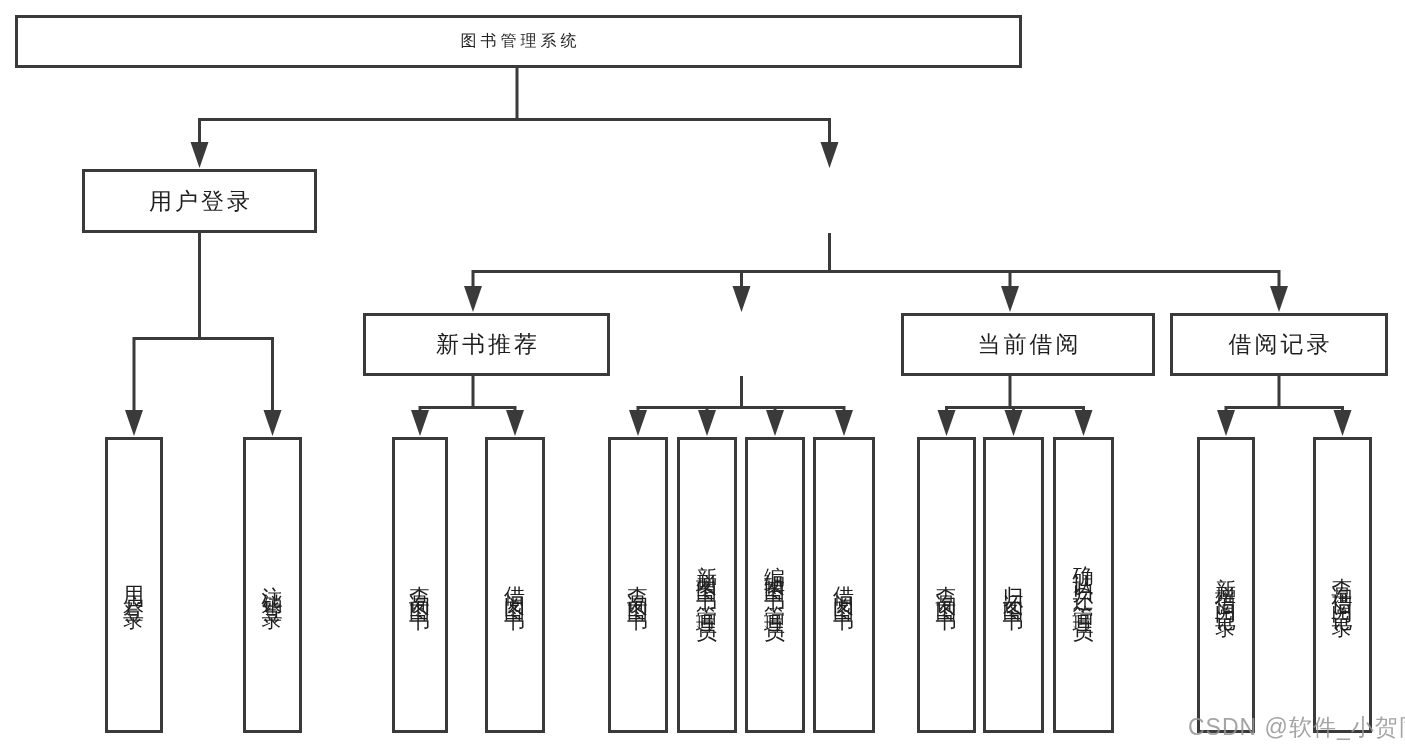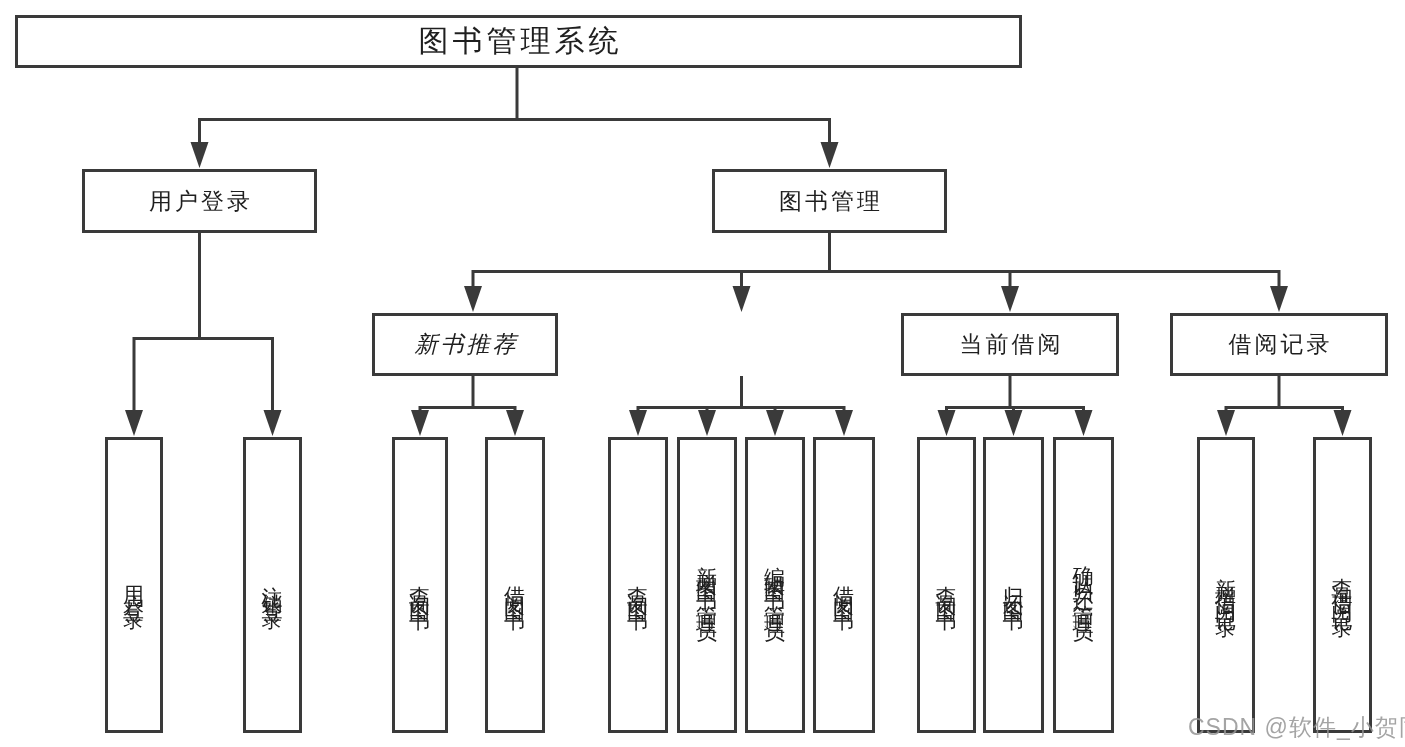--- a/index.html
+++ b/index.html
@@ -7,21 +7,21 @@
     position:relative;width:1405px;height:747px;background:#ffffff;overflow:hidden;
     font-family:"Liberation Sans","DejaVu Sans",sans-serif;
   }
   .connectors{position:absolute;left:0;top:0;width:1405px;height:747px;}
   .node{
     position:absolute;box-sizing:border-box;background:#ffffff;
     border:3px solid #3a3a3a;color:#1f1f1f;
     display:flex;align-items:center;justify-content:center;
   }
   .h-node{font-size:23px;letter-spacing:3px;text-indent:3px;white-space:nowrap;}
-  .root-node{font-size:30px;letter-spacing:4px;text-indent:4px;}
+  .root-node{font-size:16px;letter-spacing:4px;text-indent:4px;}
   .v-node{
     writing-mode:vertical-rl;text-orientation:mixed;
     font-size:21px;line-height:1;letter-spacing:8px;white-space:nowrap;
   }
   .watermark{
     position:absolute;left:1188px;top:712px;
     font-size:23px;color:rgba(148,148,148,0.85);white-space:nowrap;
     letter-spacing:1px;z-index:5;
   }
 </style>
@@ -81,24 +81,23 @@
       <polygon points="1004.5,410 1022.5,410 1013.5,436"></polygon>
       <polygon points="1074.5,410 1092.5,410 1083.5,436"></polygon>
       <polygon points="1217,410 1235,410 1226,436"></polygon>
       <polygon points="1333.5,410 1351.5,410 1342.5,436"></polygon>
     </g>
   </svg>
 
   <div class="node h-node root-node" style="left:15px;top:15px;width:1007px;height:53px;">图书管理系统</div>
 
   <div class="node h-node" style="left:82px;top:169px;width:235px;height:64px;">用户登录</div>
-  <div class="node h-node" style="left:712px;top:169px;width:235px;height:64px;">图书管理</div>
 
-  <div class="node h-node" style="left:372px;top:313px;width:186px;height:63px;font-style:italic;">新书推荐</div>
-  <div class="node h-node" style="left:901px;top:313px;width:218px;height:63px;">当前借阅</div>
+  <div class="node h-node" style="left:363px;top:313px;width:247px;height:63px;">新书推荐</div>
+  <div class="node h-node" style="left:901px;top:313px;width:254px;height:63px;">当前借阅</div>
   <div class="node h-node" style="left:1170px;top:313px;width:218px;height:63px;">借阅记录</div>
 
   <div class="node v-node" style="left:105px;top:437px;width:58px;height:296px;">用户登录</div>
   <div class="node v-node" style="left:243px;top:437px;width:59px;height:296px;">注销登录</div>
 
   <div class="node v-node" style="left:392px;top:437px;width:56px;height:296px;">查询图书</div>
   <div class="node v-node" style="left:485px;top:437px;width:60px;height:296px;">借阅图书</div>
 
   <div class="node v-node" style="left:608px;top:437px;width:60px;height:296px;">查询图书</div>
   <div class="node v-node" style="left:677px;top:437px;width:60px;height:296px;">新增图书（管理员）</div>

